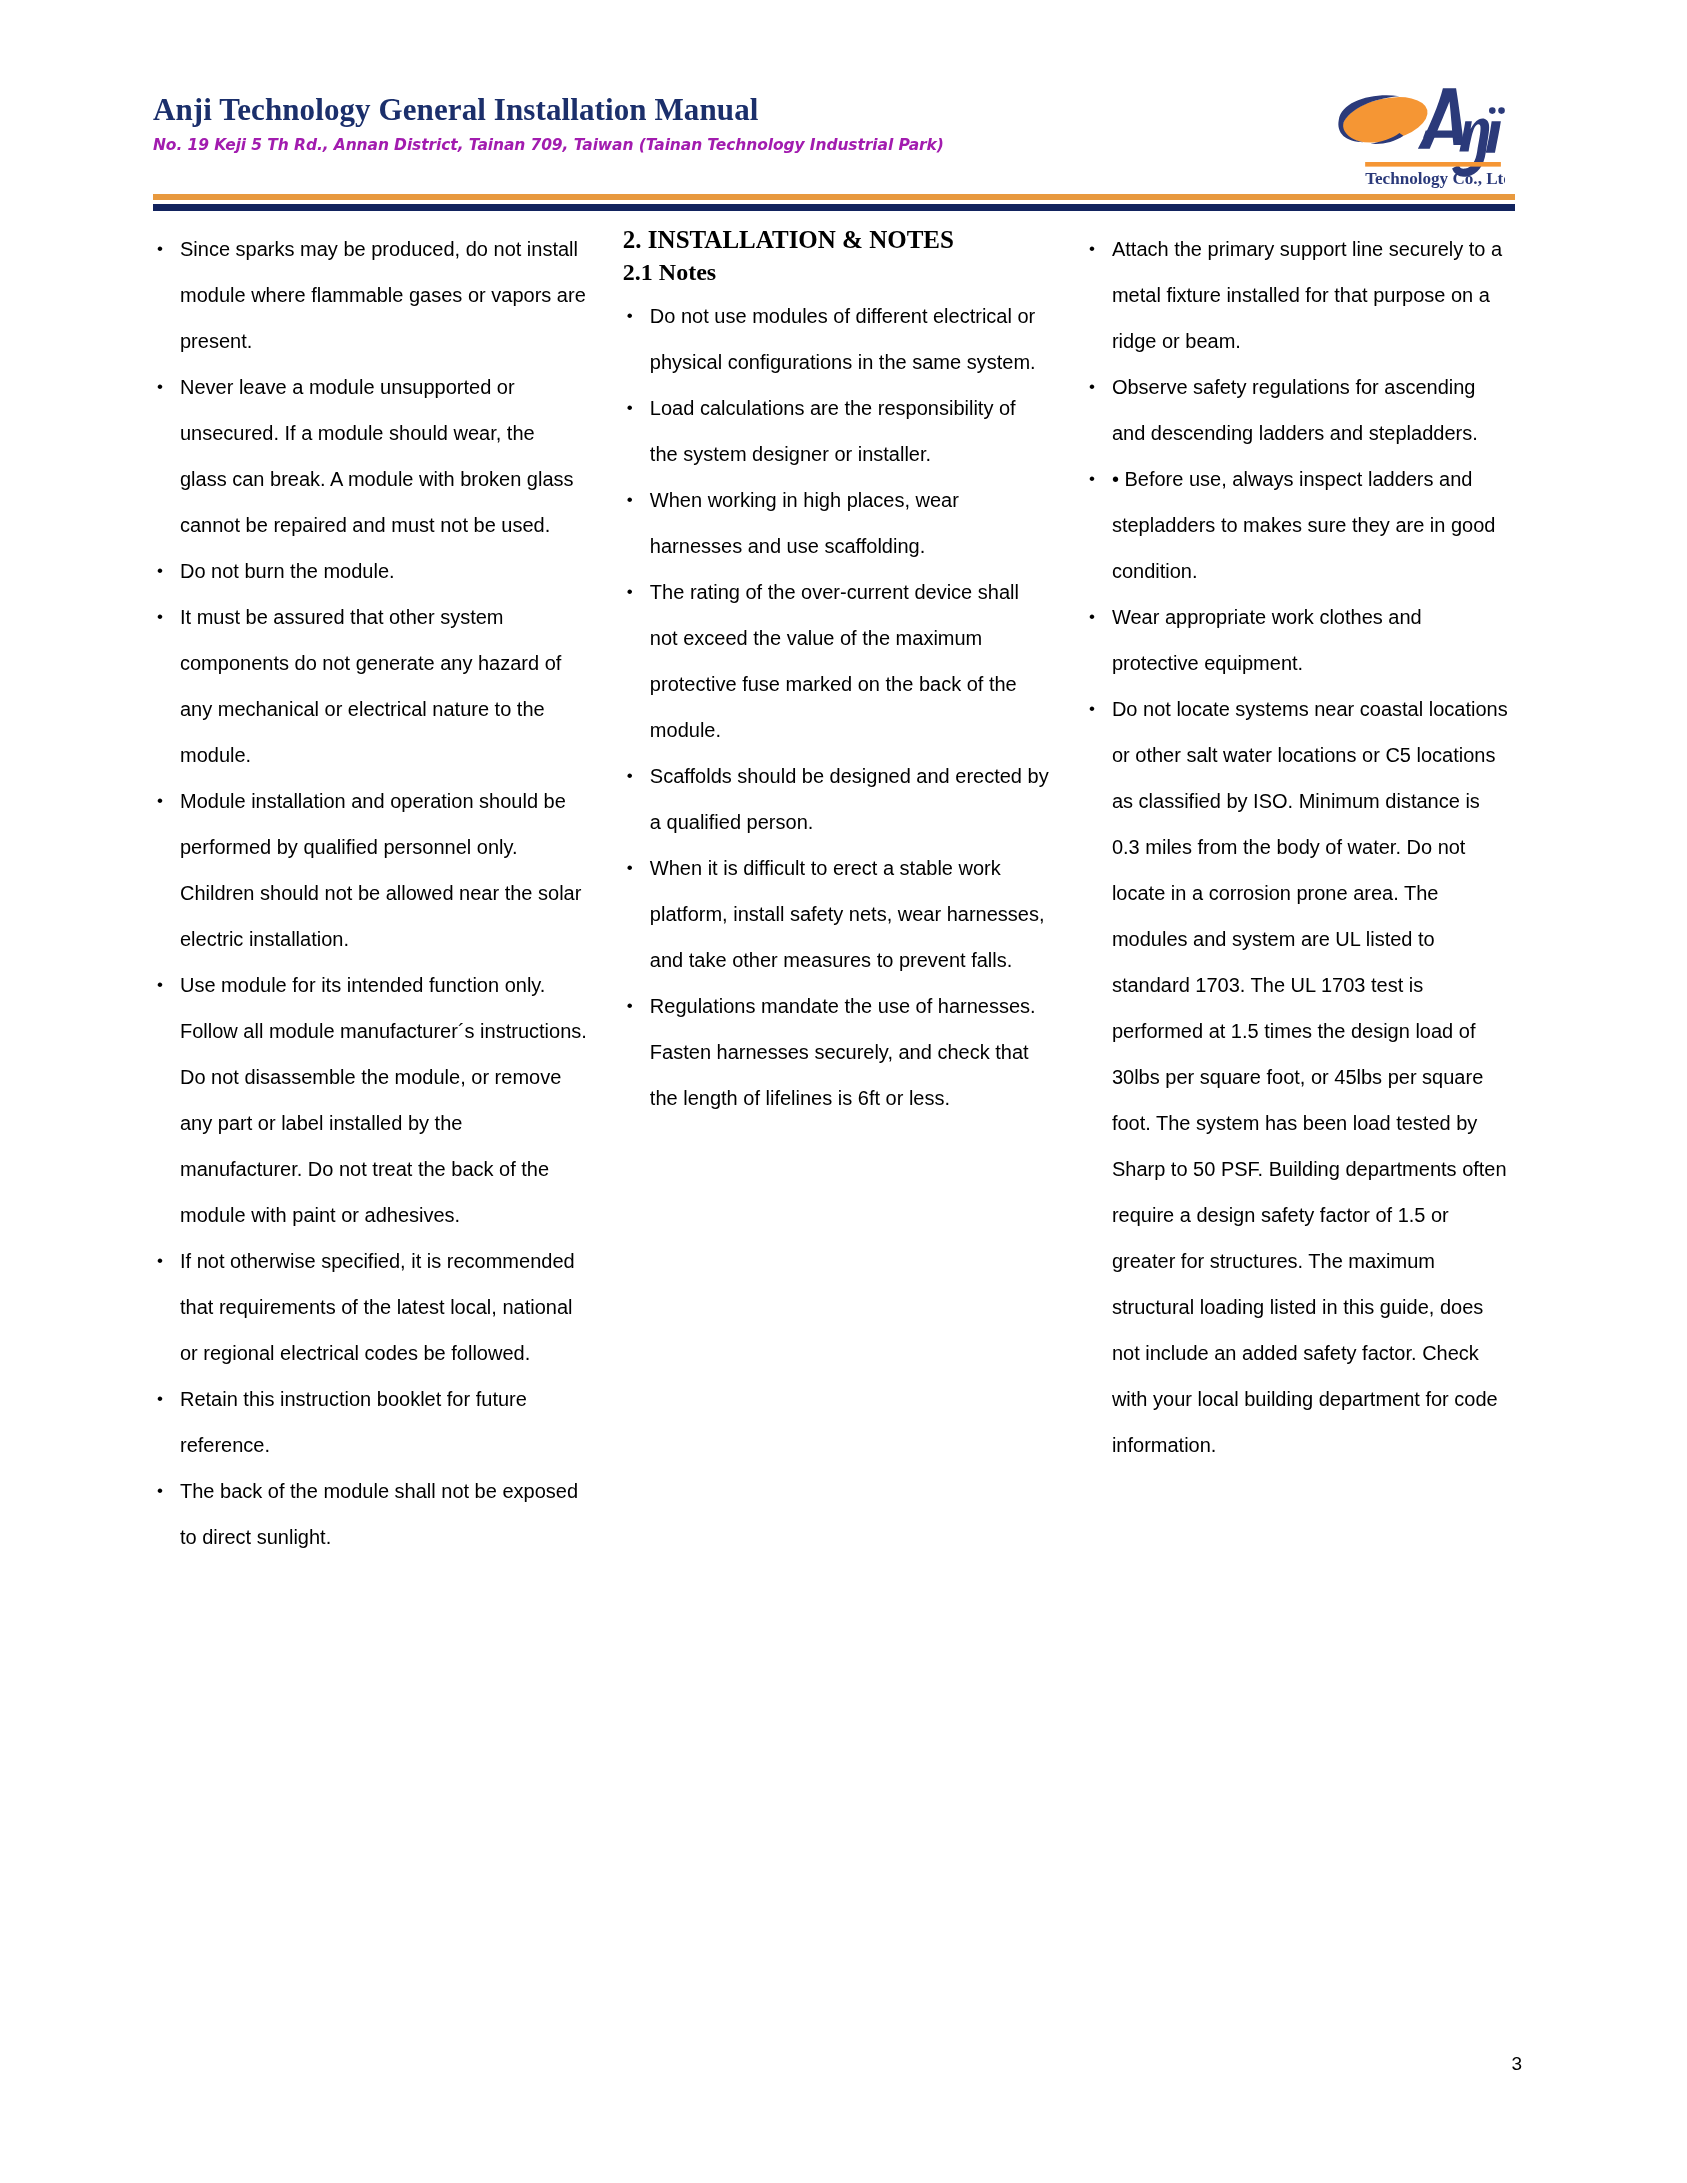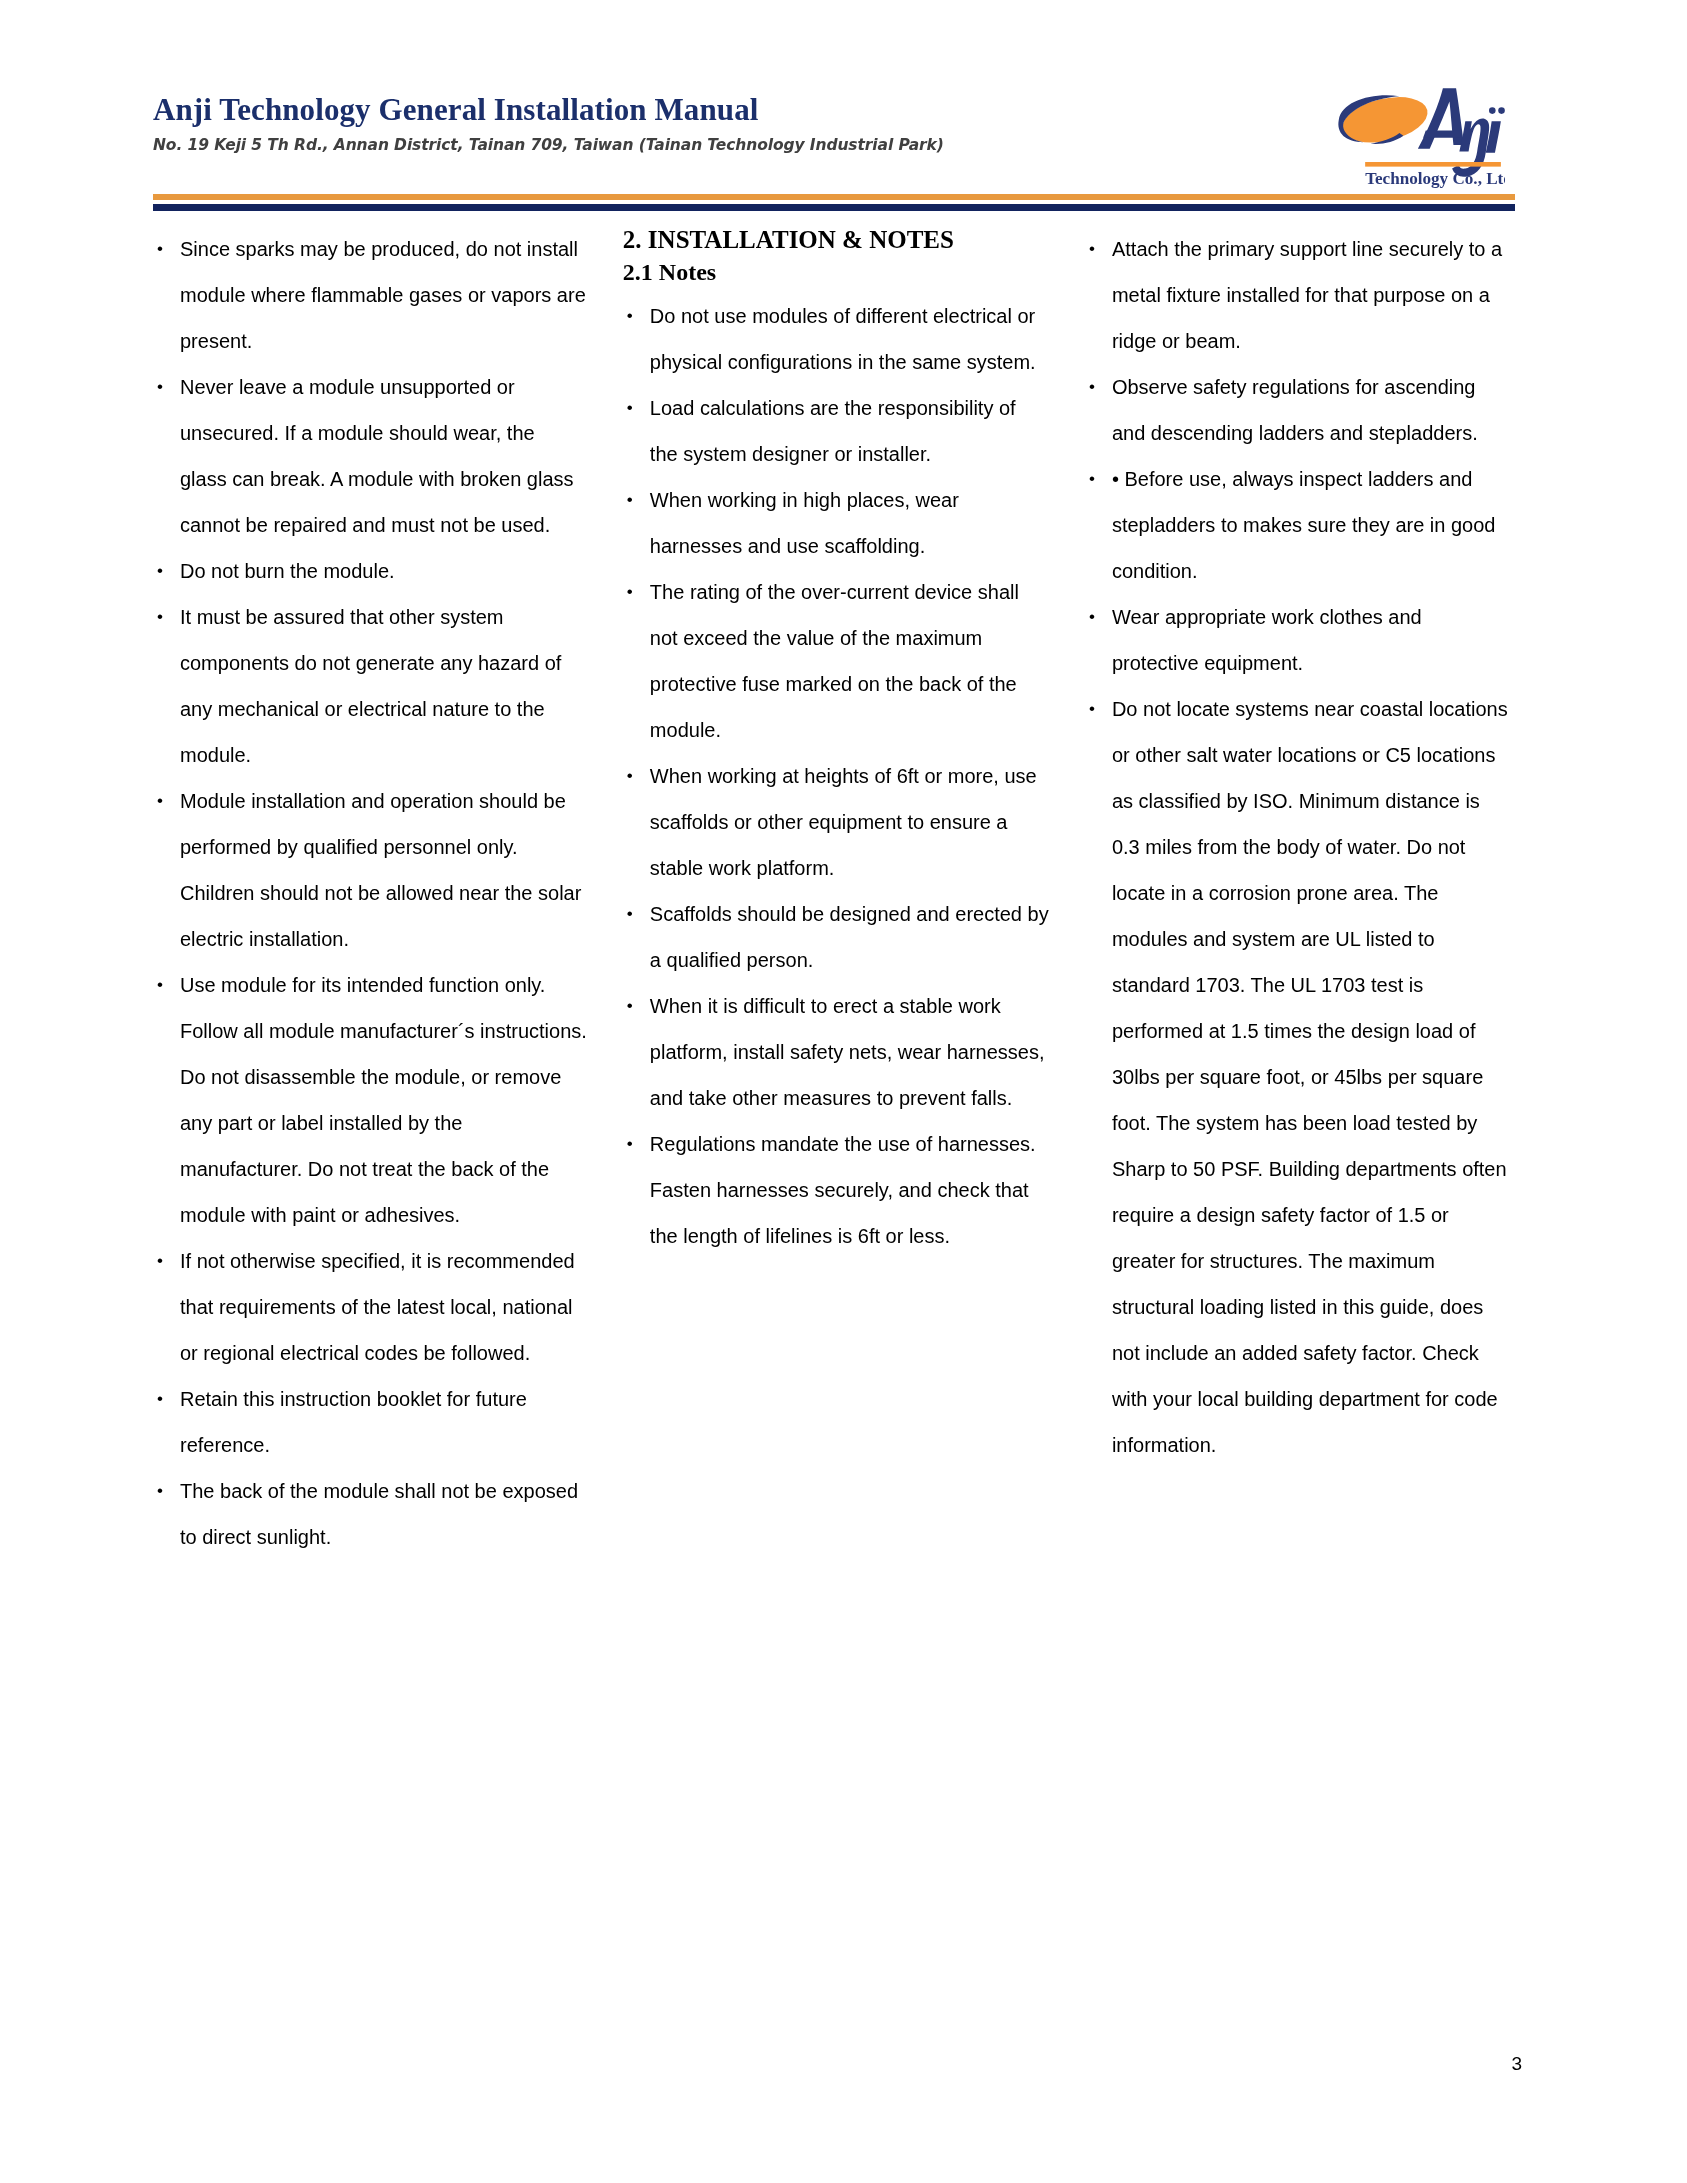--- a/index.html
+++ b/index.html
@@ -38,21 +38,21 @@
     line-height: 1.1;
     margin: 0;
     padding: 0;
     white-space: nowrap;
   }
   .header-address {
     font-family: "DejaVu Sans", sans-serif;
     font-weight: bold;
     font-style: italic;
     font-size: 15.5px;
-    color: #404040;
+    color: #a21caf;
     margin-top: 9.3px;
     white-space: nowrap;
     letter-spacing: -0.1px;
   }
   .rule-orange {
     position: absolute;
     left: 0;
     top: 101px;
     width: 1362px;
     height: 6px;
@@ -199,21 +199,20 @@
     </div>
 
     <div class="col col-2">
       <div class="heading-1">2. INSTALLATION &amp; NOTES</div>
       <div class="heading-2">2.1 Notes</div>
       <ul class="bullets">
         <li>Do not use modules of different electrical or physical configurations in the same system.</li>
         <li>Load calculations are the responsibility of the system designer or installer.</li>
         <li>When working in high places, wear harnesses and use scaffolding.</li>
         <li>The rating of the over-current device shall not exceed the value of the maximum protective fuse marked on the back of the module.</li>
-        <li>When working at heights of 6ft or more, use scaffolds or other equipment to ensure a stable work platform.</li>
         <li>Scaffolds should be designed and erected by a qualified person.</li>
         <li>When it is difficult to erect a stable work platform, install safety nets, wear harnesses, and take other measures to prevent falls.</li>
         <li>Regulations mandate the use of harnesses. Fasten harnesses securely, and check that the length of lifelines is 6ft or less.</li>
       </ul>
     </div>
 
     <div class="col col-3">
       <ul class="bullets">
         <li>Attach the primary support line securely to a metal fixture installed for that purpose on a ridge or beam.</li>
         <li>Observe safety regulations for ascending and descending ladders and stepladders.</li>

